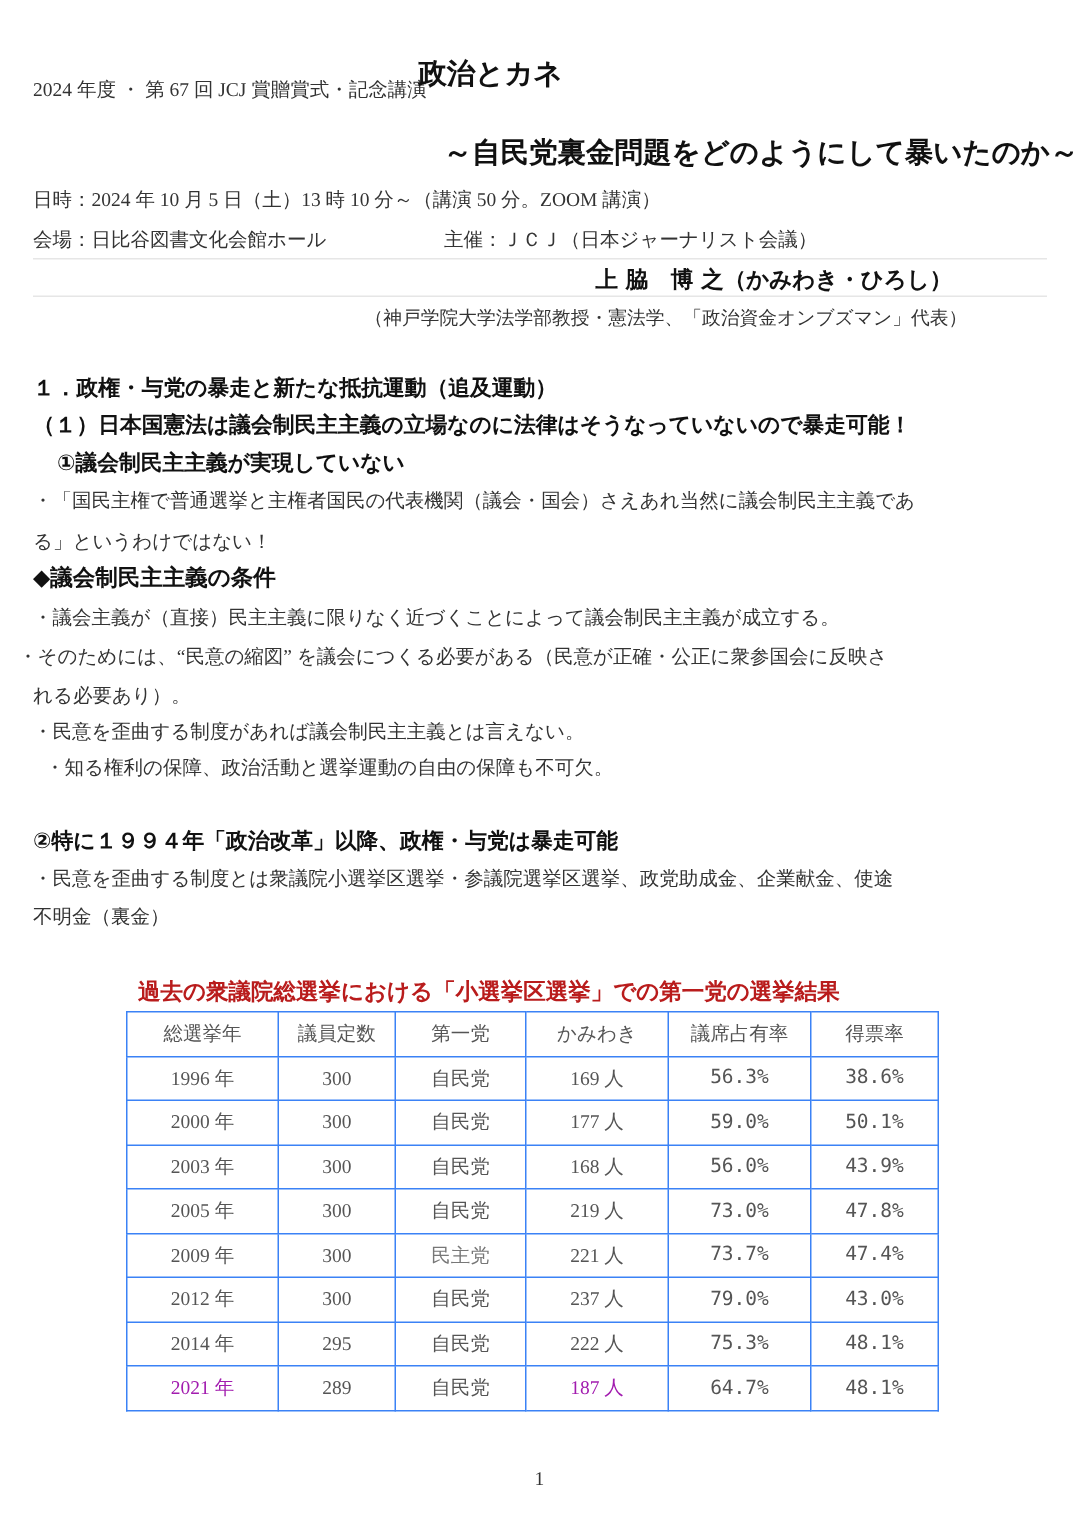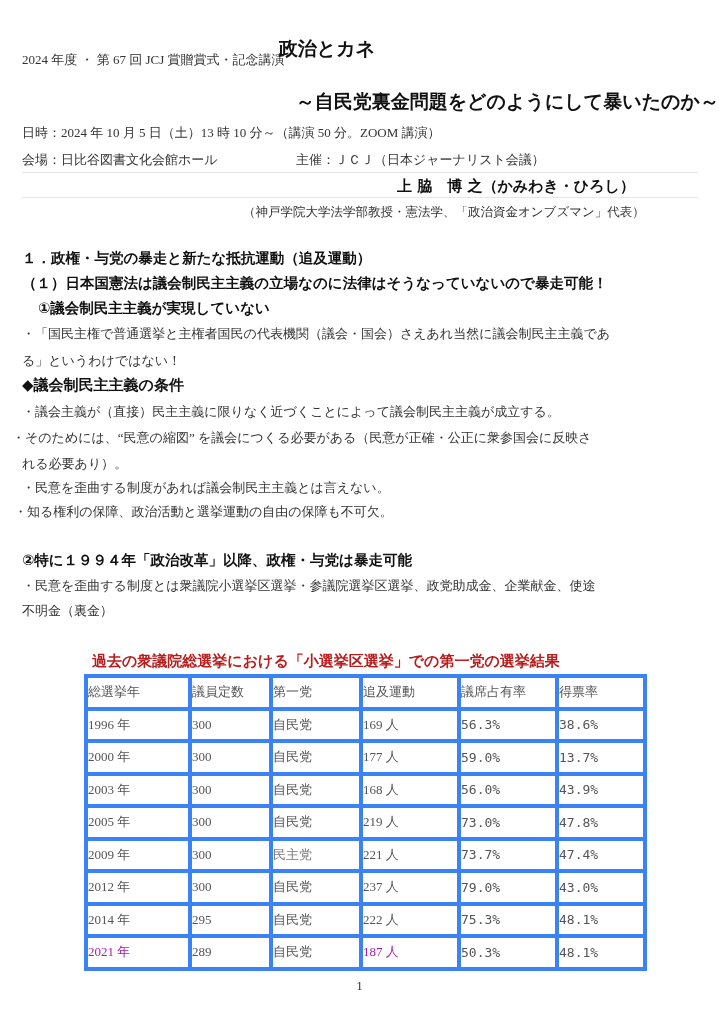--- a/index.html
+++ b/index.html
@@ -13,21 +13,21 @@
   .subtitle { left:0; width:719px; text-align:right; top:89px; font-size:19px; font-weight:bold; color:#111; }
   .info { font-size:13px; color:#333; }
   .rule { position:absolute; left:22px; width:676px; height:1px; background:#e6e6e6; }
   .speaker { font-size:15px; font-weight:bold; color:#111; }
   .affil { font-size:12.5px; color:#333; }
   .h-bold { font-size:14.5px; font-weight:bold; color:#111; }
   .h-bold-sm { font-size:15px; font-weight:bold; color:#111; }
   .body-text { font-size:13px; color:#333;font-family:Liberation Serif, serif; }
   .table-caption { left:92px; top:652px; font-size:15px; font-weight:bold; color:#b91c1c; }
   table.results { position:absolute; left:84px; top:674px; border-collapse:collapse; }
-  table.results td, table.results th { border:4px solid #3b82f6; height:28.5px; padding:0; text-align:left;
+  table.results td, table.results th { border:1px solid #3b82f6; height:28.5px; padding:0; text-align:center;
        font-size:13px; color:#555; font-weight:normal; }
   table.results { border:1.5px solid #444; }
   .col-year { width:100px; }
   .col-seats { width:77px; }
   .col-party { width:86px; }
   .col-elected { width:94px; }
   .col-share { width:94px; }
   .col-vote { width:84px; }
   td.party { font-family:"DejaVu Sans", "Liberation Sans", sans-serif; color:#111; font-size:13px; }
   td.party.light { color:#777; font-family:"DejaVu Serif", serif; }
@@ -56,55 +56,55 @@
 <div class="abs h-bold sans" style="left:22px; top:274px;">（１）日本国憲法は議会制民主主義の立場なのに法律はそうなっていないので暴走可能！</div>
 <div class="abs h-bold sans" style="left:38px; top:299px;">①議会制民主主義が実現していない</div>
 <div class="abs body-text serif" style="left:22px; top:325px;">・「国民主権で普通選挙と主権者国民の代表機関（議会・国会）さえあれ当然に議会制民主主義であ</div>
 <div class="abs body-text serif" style="left:22px; top:352px;">る」というわけではない！</div>
 
 <div class="abs h-bold-sm sans" style="left:22px; top:376px;">◆議会制民主主義の条件</div>
 <div class="abs body-text serif" style="left:22px; top:403px;">・議会主義が（直接）民主主義に限りなく近づくことによって議会制民主主義が成立する。</div>
 <div class="abs body-text serif" style="left:12px; top:429px;">・そのためには、“民意の縮図” を議会につくる必要がある（民意が正確・公正に衆参国会に反映さ</div>
 <div class="abs body-text serif" style="left:22px; top:455px;">れる必要あり）。</div>
 <div class="abs body-text serif" style="left:22px; top:479px;">・民意を歪曲する制度があれば議会制民主主義とは言えない。</div>
-<div class="abs body-text serif" style="left:14px; top:503px;">・知る権利の保障、政治活動と選挙運動の自由の保障も不可欠。</div>
+<div class="abs body-text serif" style="left:30px; top:503px;">・知る権利の保障、政治活動と選挙運動の自由の保障も不可欠。</div>
 
 <div class="abs h-bold sans" style="left:22px; top:551px;">②特に１９９４年「政治改革」以降、政権・与党は暴走可能</div>
 <div class="abs body-text serif" style="left:22px; top:577px;">・民意を歪曲する制度とは衆議院小選挙区選挙・参議院選挙区選挙、政党助成金、企業献金、使途</div>
 <div class="abs body-text serif" style="left:22px; top:602px;">不明金（裏金）</div>
 
 <div class="abs table-caption sans">過去の衆議院総選挙における「小選挙区選挙」での第一党の選挙結果</div>
 
 <table class="results serif">
   <thead>
     <tr>
       <th class="col-year">総選挙年</th>
       <th class="col-seats">議員定数</th>
       <th class="col-party">第一党</th>
-      <th class="col-elected">追及運動</th>
+      <th class="col-elected">かみわき</th>
       <th class="col-share">議席占有率</th>
       <th class="col-vote">得票率</th>
     </tr>
   </thead>
   <tbody>
     <tr>
       <td class="year">1996 年</td>
       <td>300</td>
       <td class="party">自民党</td>
       <td class="elected">169 人</td>
       <td class="pct">56.3%</td>
       <td class="pct">38.6%</td>
     </tr>
     <tr>
       <td class="year">2000 年</td>
       <td>300</td>
       <td class="party">自民党</td>
       <td class="elected">177 人</td>
       <td class="pct">59.0%</td>
-      <td class="pct">13.7%</td>
+      <td class="pct">50.1%</td>
     </tr>
     <tr>
       <td class="year">2003 年</td>
       <td>300</td>
       <td class="party">自民党</td>
       <td class="elected">168 人</td>
       <td class="pct">56.0%</td>
       <td class="pct">43.9%</td>
     </tr>
     <tr>
@@ -137,19 +137,19 @@
       <td class="party">自民党</td>
       <td class="elected">222 人</td>
       <td class="pct">75.3%</td>
       <td class="pct">48.1%</td>
     </tr>
     <tr class="emph">
       <td class="year">2021 年</td>
       <td>289</td>
       <td class="party">自民党</td>
       <td class="elected">187 人</td>
-      <td class="pct">50.3%</td>
+      <td class="pct">64.7%</td>
       <td class="pct">48.1%</td>
     </tr>
   </tbody>
 </table>
 
 <div class="abs page-num serif">1</div>
 
 </body></html>

